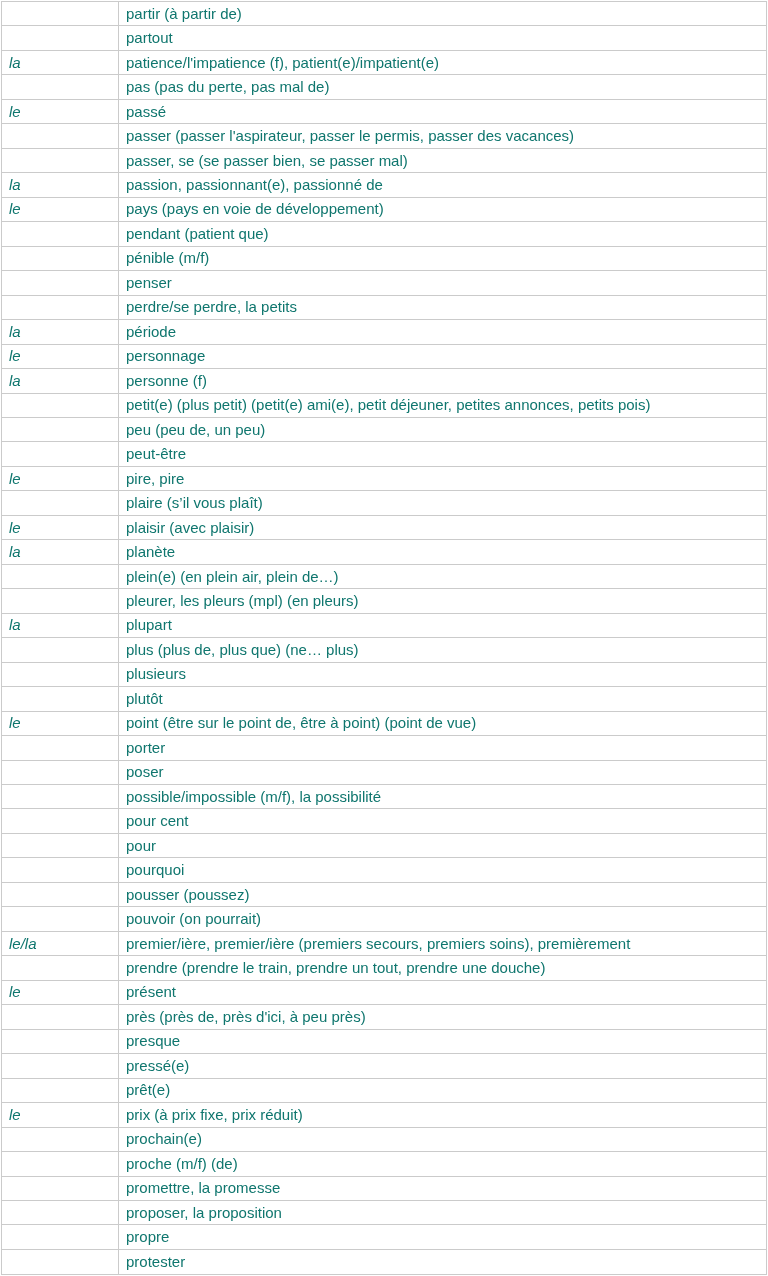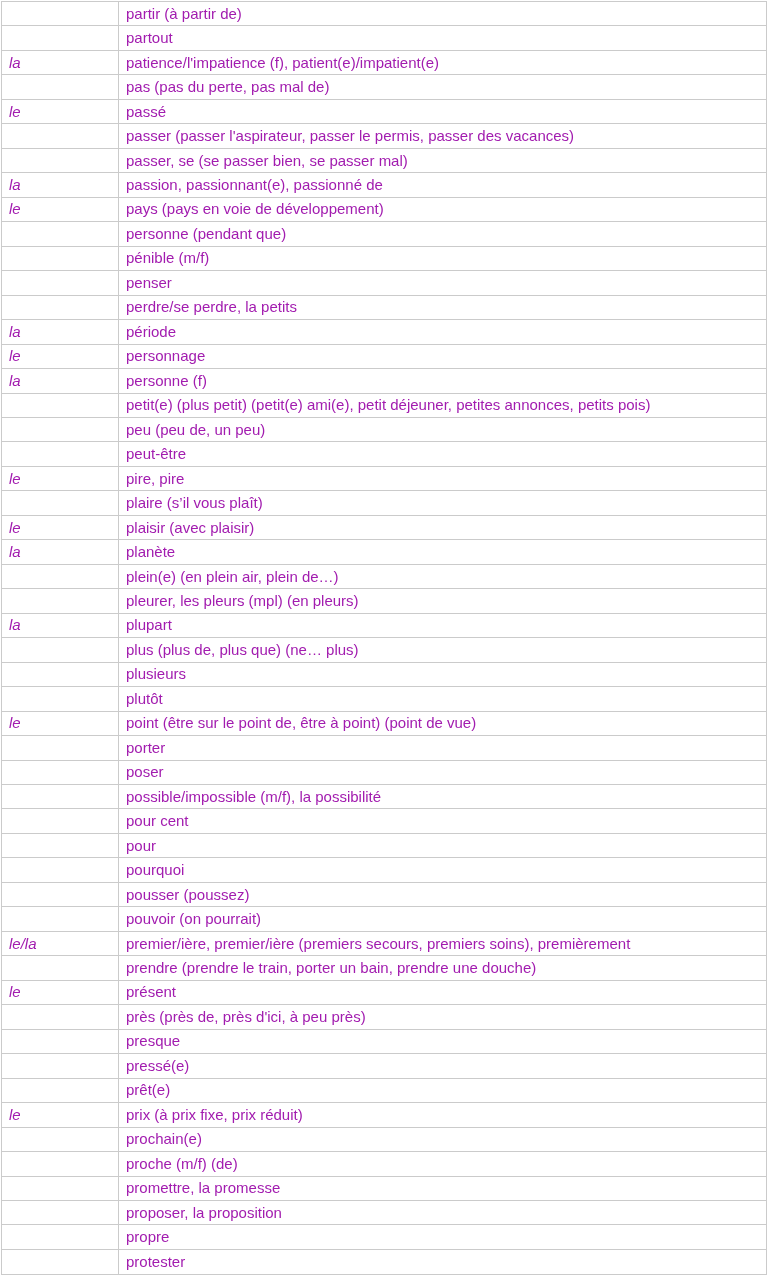--- a/index.html
+++ b/index.html
@@ -9,21 +9,21 @@
     width: 768px;
   }
   table.vocab {
     border-collapse: collapse;
     table-layout: fixed;
     width: 766px;
     height: 1274px;
     margin: 1px;
     font-family: "Liberation Sans", "DejaVu Sans", sans-serif;
     font-size: 15px;
-    color: #a21caf;
+    color: #0f766e;
   }
   table.vocab td {
     border: 1px solid #cbcbcb;
     padding: 0 7px;
     vertical-align: middle;
     white-space: nowrap;
     overflow: hidden;
     line-height: 1.2;
   }
   td.article-cell {
@@ -79,21 +79,21 @@
     <td class="term-cell">passion, passionnant(e), passionné de</td>
   </tr>
 
   <tr>
     <td class="article-cell">le</td>
     <td class="term-cell">pays (pays en voie de développement)</td>
   </tr>
 
   <tr>
     <td class="article-cell"></td>
-    <td class="term-cell">personne (pendant que)</td>
+    <td class="term-cell">pendant (patient que)</td>
   </tr>
 
   <tr>
     <td class="article-cell"></td>
     <td class="term-cell">pénible (m/f)</td>
   </tr>
 
   <tr>
     <td class="article-cell"></td>
     <td class="term-cell">penser</td>
@@ -229,21 +229,21 @@
     <td class="term-cell">pouvoir (on pourrait)</td>
   </tr>
 
   <tr>
     <td class="article-cell">le/la</td>
     <td class="term-cell">premier/ière, premier/ière (premiers secours, premiers soins), premièrement</td>
   </tr>
 
   <tr>
     <td class="article-cell"></td>
-    <td class="term-cell">prendre (prendre le train, porter un bain, prendre une douche)</td>
+    <td class="term-cell">prendre (prendre le train, prendre un tout, prendre une douche)</td>
   </tr>
 
   <tr>
     <td class="article-cell">le</td>
     <td class="term-cell">présent</td>
   </tr>
 
   <tr>
     <td class="article-cell"></td>
     <td class="term-cell">près (près de, près d'ici, à peu près)</td>

